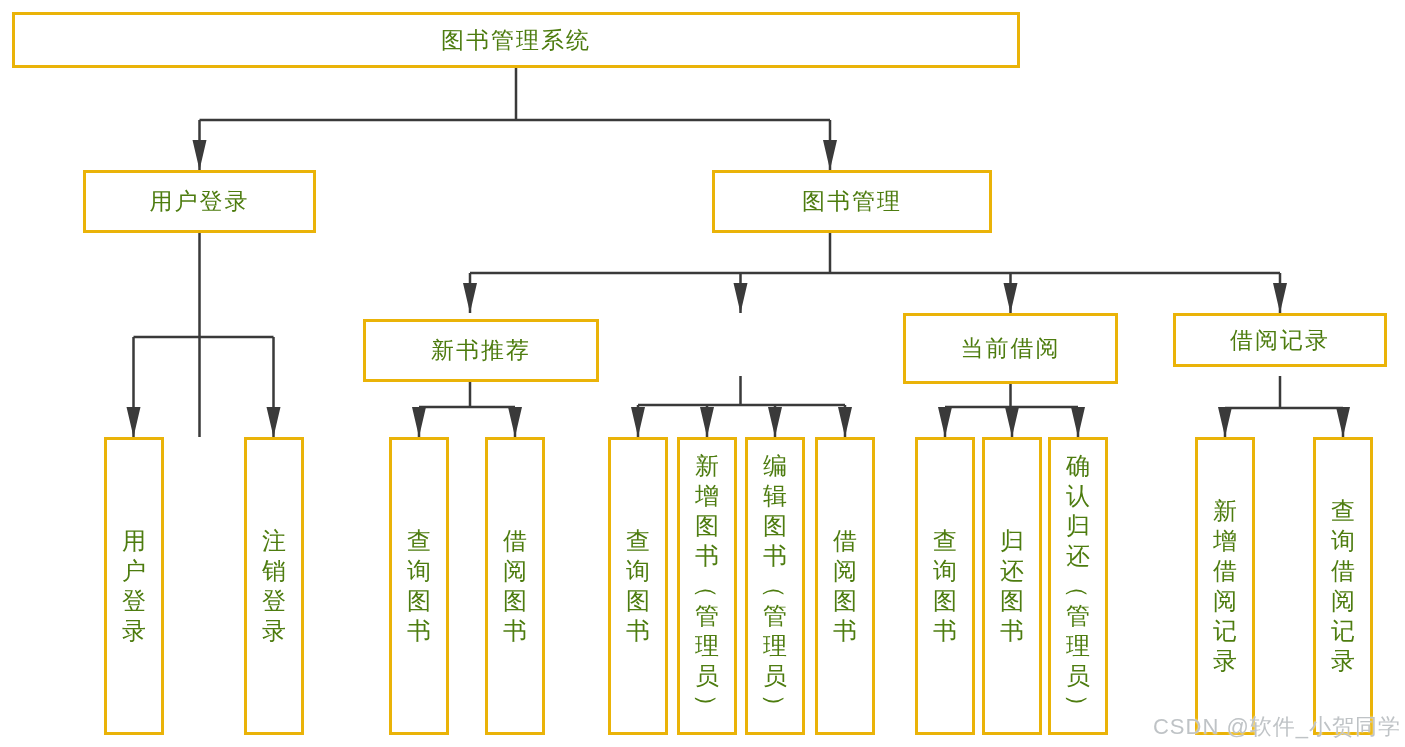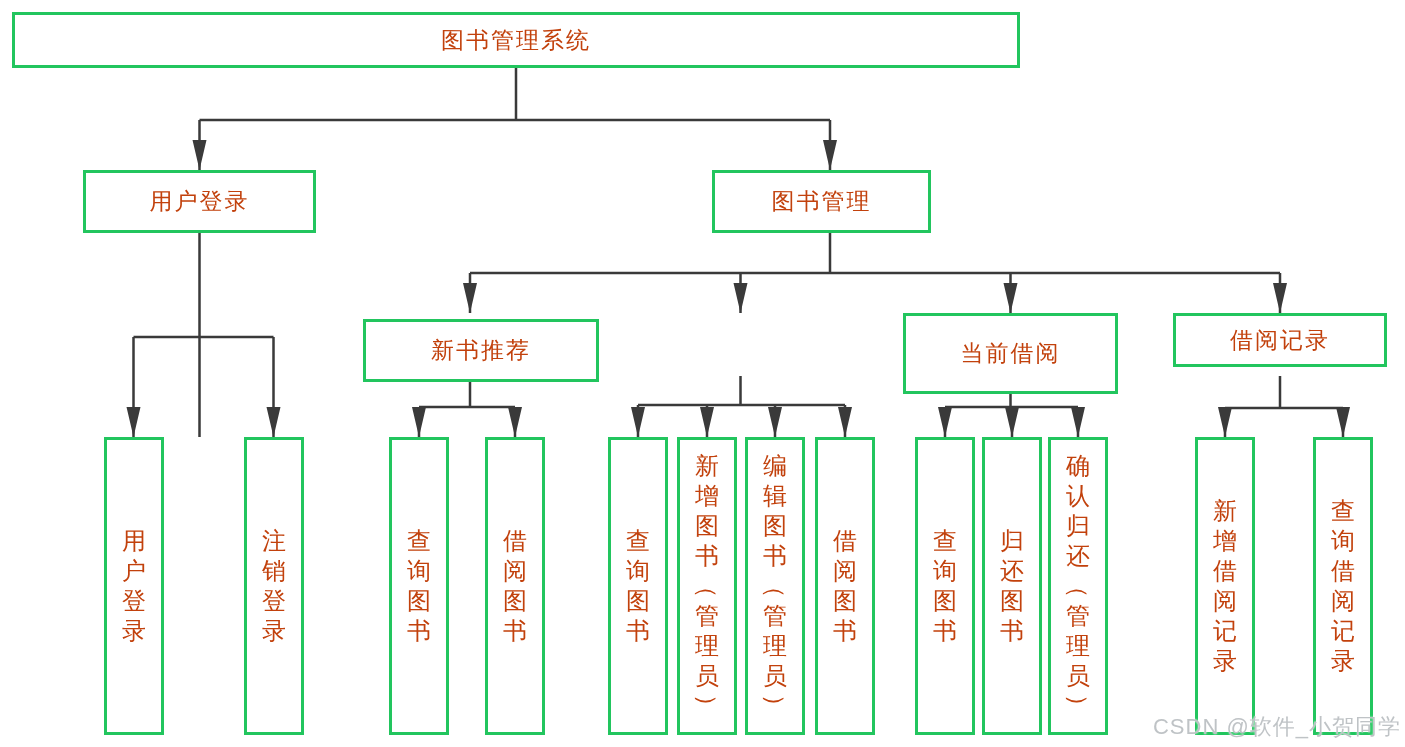--- a/index.html
+++ b/index.html
@@ -2,23 +2,23 @@
 <html><head>
 <meta charset="utf-8">
 <style>
   html,body { margin:0; padding:0; background:#ffffff; }
   .stage {
     position:relative; width:1405px; height:747px; background:#ffffff;
     font-family:"Liberation Sans","DejaVu Sans",sans-serif; overflow:hidden;
   }
   svg.connectors { position:absolute; left:0; top:0; z-index:1; }
   .node {
-    position:absolute; background:#ffffff; border:3px solid #22c55e;
+    position:absolute; background:#ffffff; border:3px solid #eab308;
     box-sizing:border-box; display:flex; align-items:center; justify-content:center;
-    color:#c2410c; z-index:2;
+    color:#4d7c0f; z-index:2;
   }
   .hnode { font-size:23px; letter-spacing:2px; }
   .root  { font-size:23px; }
   .leaf  {
     top:437px; width:60px; height:298px; flex-direction:column;
     font-size:24px; justify-content:center;
   }
   .leaf .ch { display:block; height:30px; line-height:30px; text-align:center; width:100%; }
   .leaf .rot { transform:rotate(90deg); }
   .watermark {
@@ -60,24 +60,24 @@
          M938,407 L952,407 L945,437 Z
          M1005,407 L1019,407 L1012,437 Z
          M1071,407 L1085,407 L1078,437 Z
          M1218,407 L1232,407 L1225,437 Z
          M1336,407 L1350,407 L1343,437 Z" fill="#3a3a3a" stroke="none"></path>
   </svg>
 
   <div class="node hnode root" style="left:12px;top:12px;width:1008px;height:56px">图书管理系统</div>
 
   <div class="node hnode" style="left:83px;top:170px;width:233px;height:63px">用户登录</div>
-  <div class="node hnode" style="left:712px;top:170px;width:219px;height:63px">图书管理</div>
+  <div class="node hnode" style="left:712px;top:170px;width:280px;height:63px">图书管理</div>
 
   <div class="node hnode" style="left:363px;top:319px;width:236px;height:63px">新书推荐</div>
-  <div class="node hnode" style="left:903px;top:313px;width:215px;height:81px">当前借阅</div>
+  <div class="node hnode" style="left:903px;top:313px;width:215px;height:71px">当前借阅</div>
   <div class="node hnode" style="left:1173px;top:313px;width:214px;height:54px">借阅记录</div>
 
   <div class="node leaf vtext" style="left:104px">
       <span class="ch">用</span>
       <span class="ch">户</span>
       <span class="ch">登</span>
       <span class="ch">录</span>
     </div>
   <div class="node leaf vtext" style="left:244px">
       <span class="ch">注</span>

